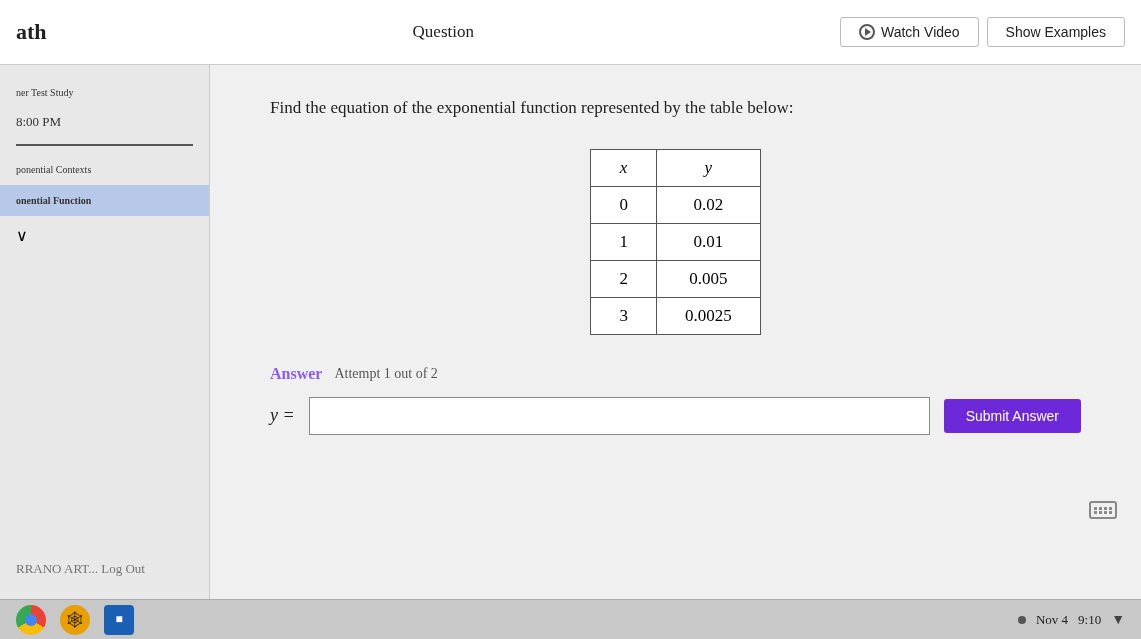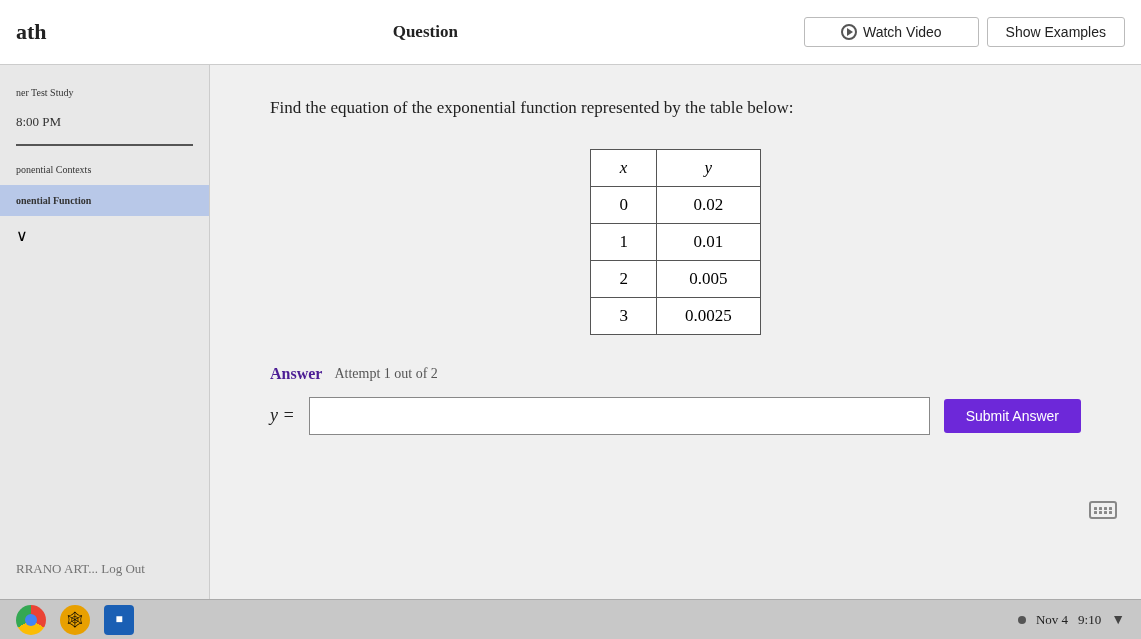--- a/index.html
+++ b/index.html
@@ -27,39 +27,39 @@
 
     .top-bar-title {
       font-size: 22px;
       font-weight: bold;
       color: #222;
       margin-right: auto;
     }
 
     .top-bar-question {
       font-size: 17px;
-      font-weight: bold;
+      font-weight: normal;
       color: #222;
       flex: 1;
       text-align: center;
     }
 
     .top-bar-buttons {
       display: flex;
       gap: 8px;
       align-items: center;
     }
 
     .btn-watch-video {
       display: flex;
       align-items: center;
       gap: 6px;
       border: 1px solid #bbb;
       background: #fff;
-      padding: 6px 36px;
+      padding: 6px 18px;
       font-size: 14px;
       cursor: pointer;
       border-radius: 3px;
       color: #222;
     }
 
     .btn-watch-video .play-icon {
       width: 16px;
       height: 16px;
       border-radius: 50%;
@@ -198,21 +198,21 @@
     .answer-label {
       display: flex;
       align-items: center;
       gap: 12px;
       margin-bottom: 14px;
     }
 
     .answer-label-text {
       font-size: 16px;
       font-weight: bold;
-      color: #4c1d95;
+      color: #8b5cf6;
     }
 
     .attempt-text {
       font-size: 14px;
       color: #555;
     }
 
     .answer-input-row {
       display: flex;
       align-items: center;

